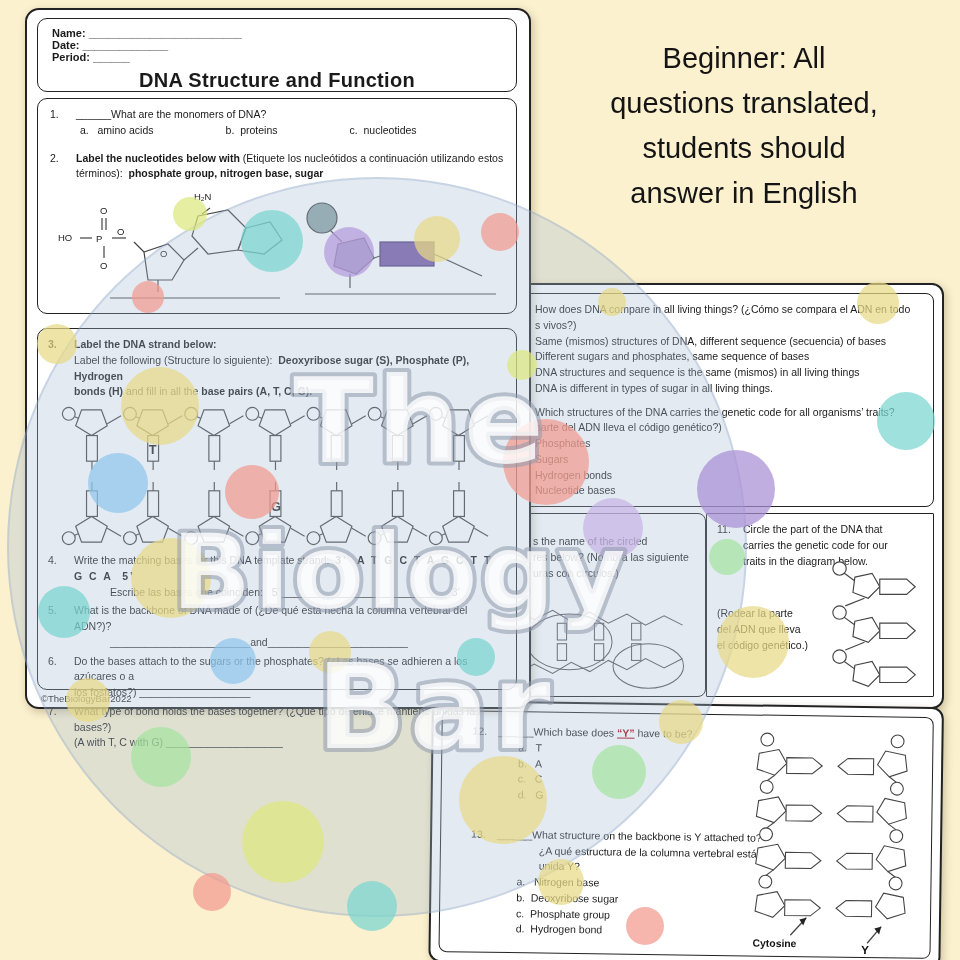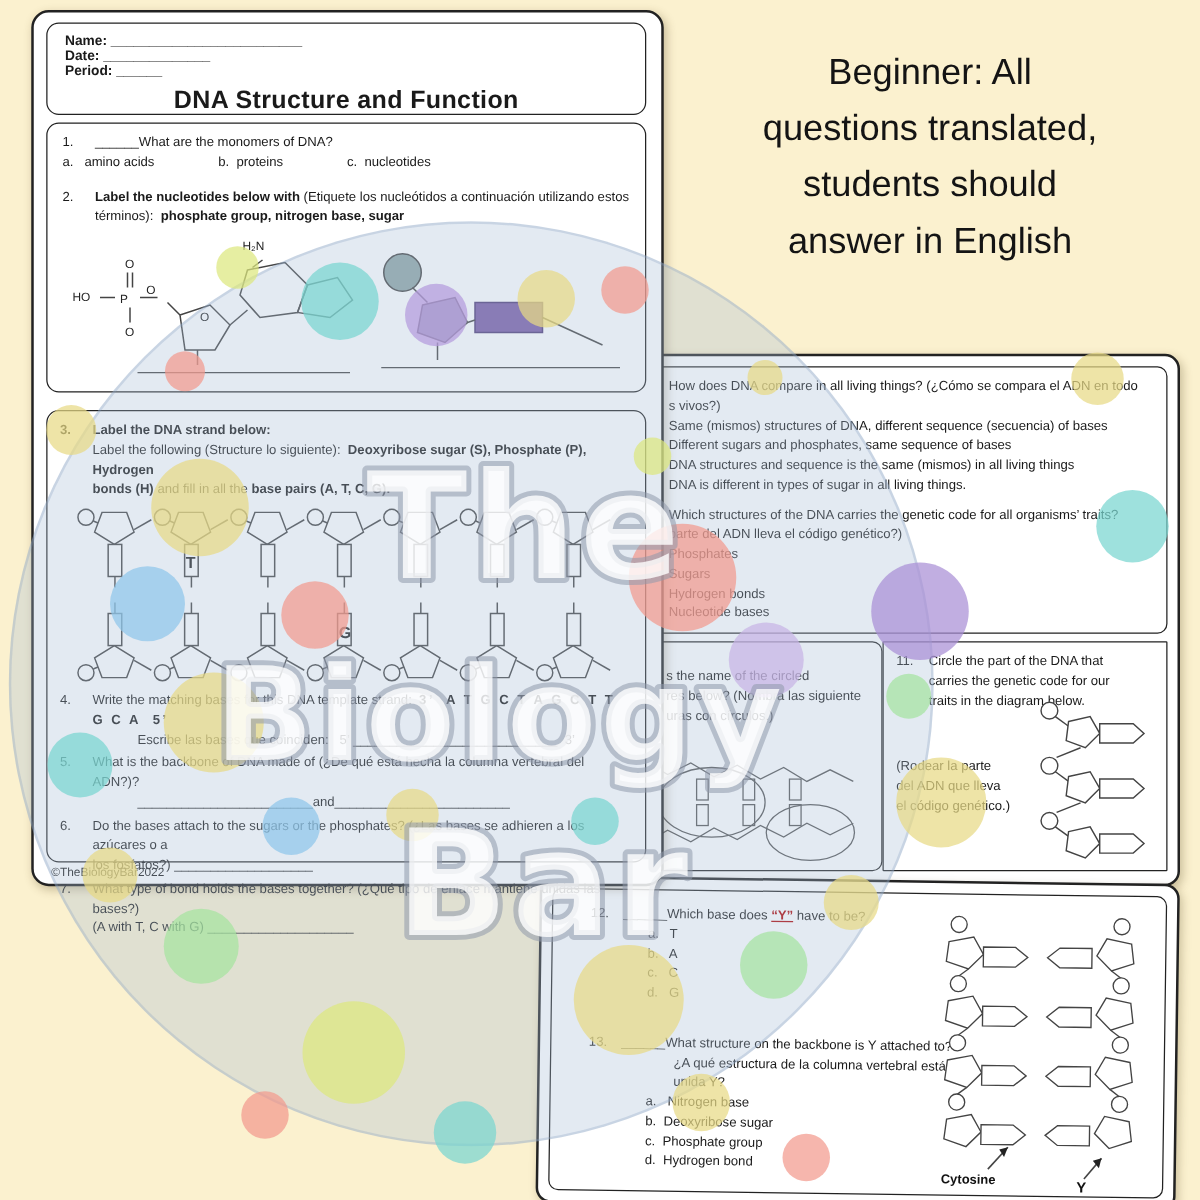--- a/index.html
+++ b/index.html
@@ -7,21 +7,21 @@
           font-family:"Liberation Sans",sans-serif;color:#1a1a1a;}
   .page{position:absolute;background:#fff;border:2px solid #222;border-radius:14px;
         box-shadow:2px 3px 8px rgba(80,60,20,.28);}
   .ibox{position:absolute;border:1.5px solid #222;border-radius:10px;background:#fff;}
   .line{white-space:pre-wrap;font-size:10.5px;line-height:1.5;}
   .b{font-weight:bold;}
   .ls{letter-spacing:2px;}
   .q{display:flex;gap:6px;margin-top:3px;}
   .qn{min-width:20px;font-size:10.5px;line-height:1.5;}
   .qn.b{font-weight:bold;}
-  .opts-row{display:flex;gap:51px;}
+  .opts-row{display:flex;gap:72px;margin-left:30px;}
   .indent{margin-left:62px;}
   .red-u{color:#b00000;text-decoration:underline;font-weight:bold;}
   
   #page1{left:25px;top:8px;width:502px;height:697px;z-index:4;}
   #p1-header{left:10px;top:8px;width:480px;height:74px;padding:8px 14px 0 14px;box-sizing:border-box;}
   .hdr-row{display:flex;justify-content:space-between;font-size:11px;font-weight:bold;white-space:pre;flex-direction:column;}
   .title{text-align:center;font-size:20px;font-weight:bold;margin-top:6px;letter-spacing:.3px;}
   #p1-box1{left:10px;top:88px;width:480px;height:216px;padding:8px 12px;box-sizing:border-box;}
   #p1-box2{left:10px;top:318px;width:480px;height:362px;padding:6px 10px;box-sizing:border-box;}
   .footer{position:absolute;left:14px;bottom:3px;font-size:9.5px;}

